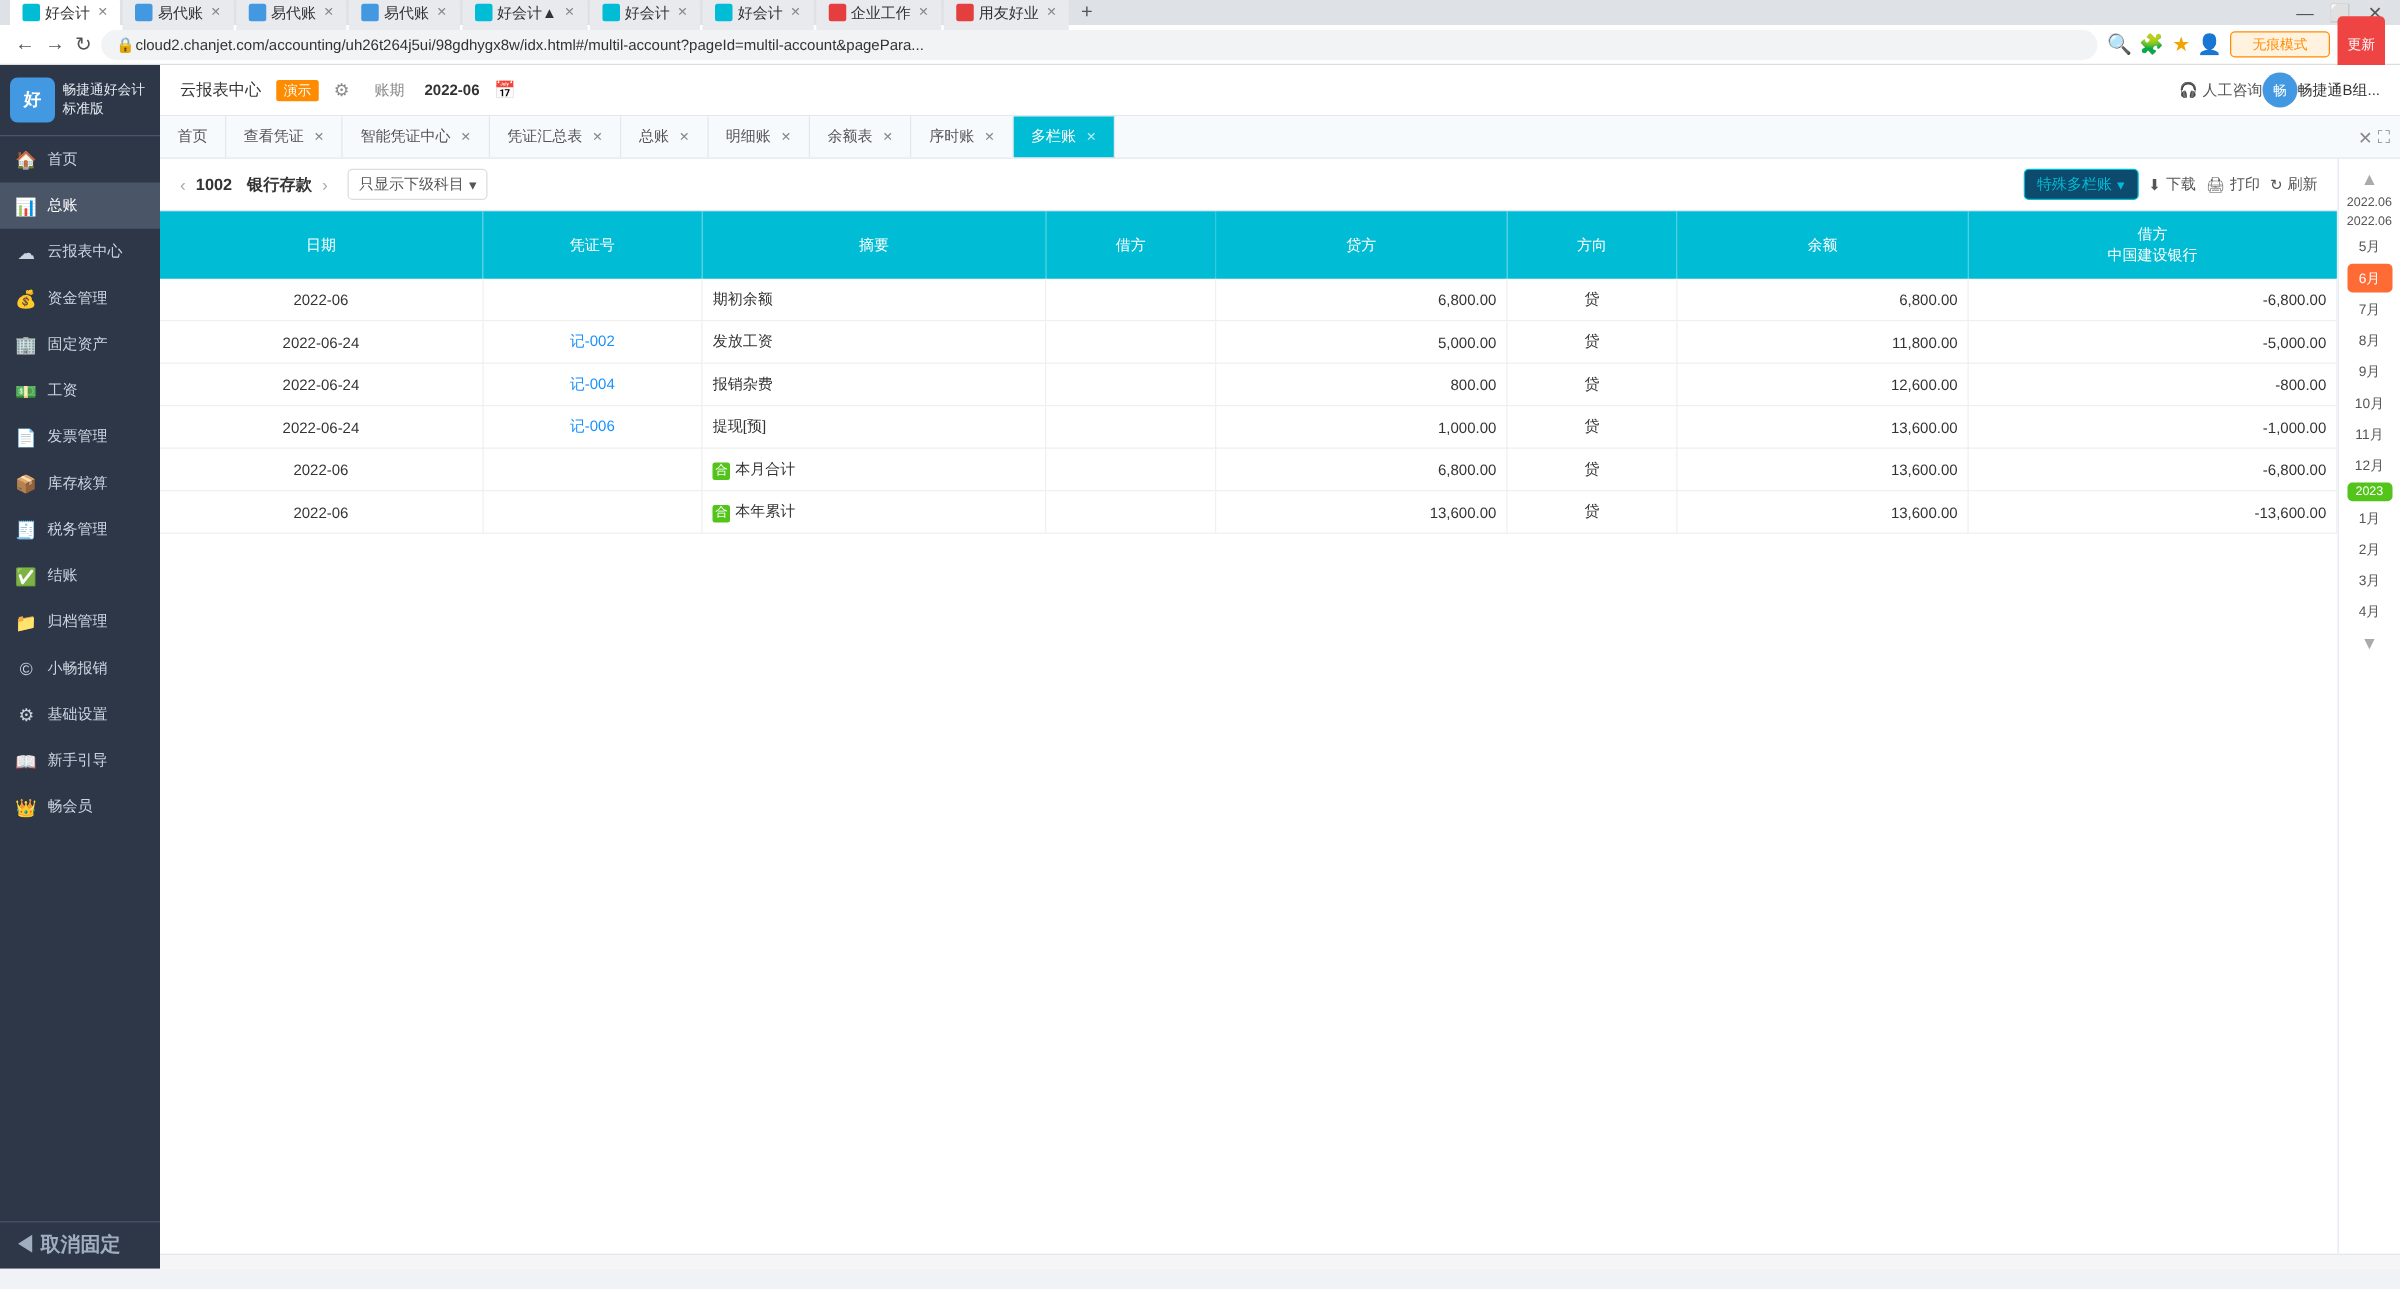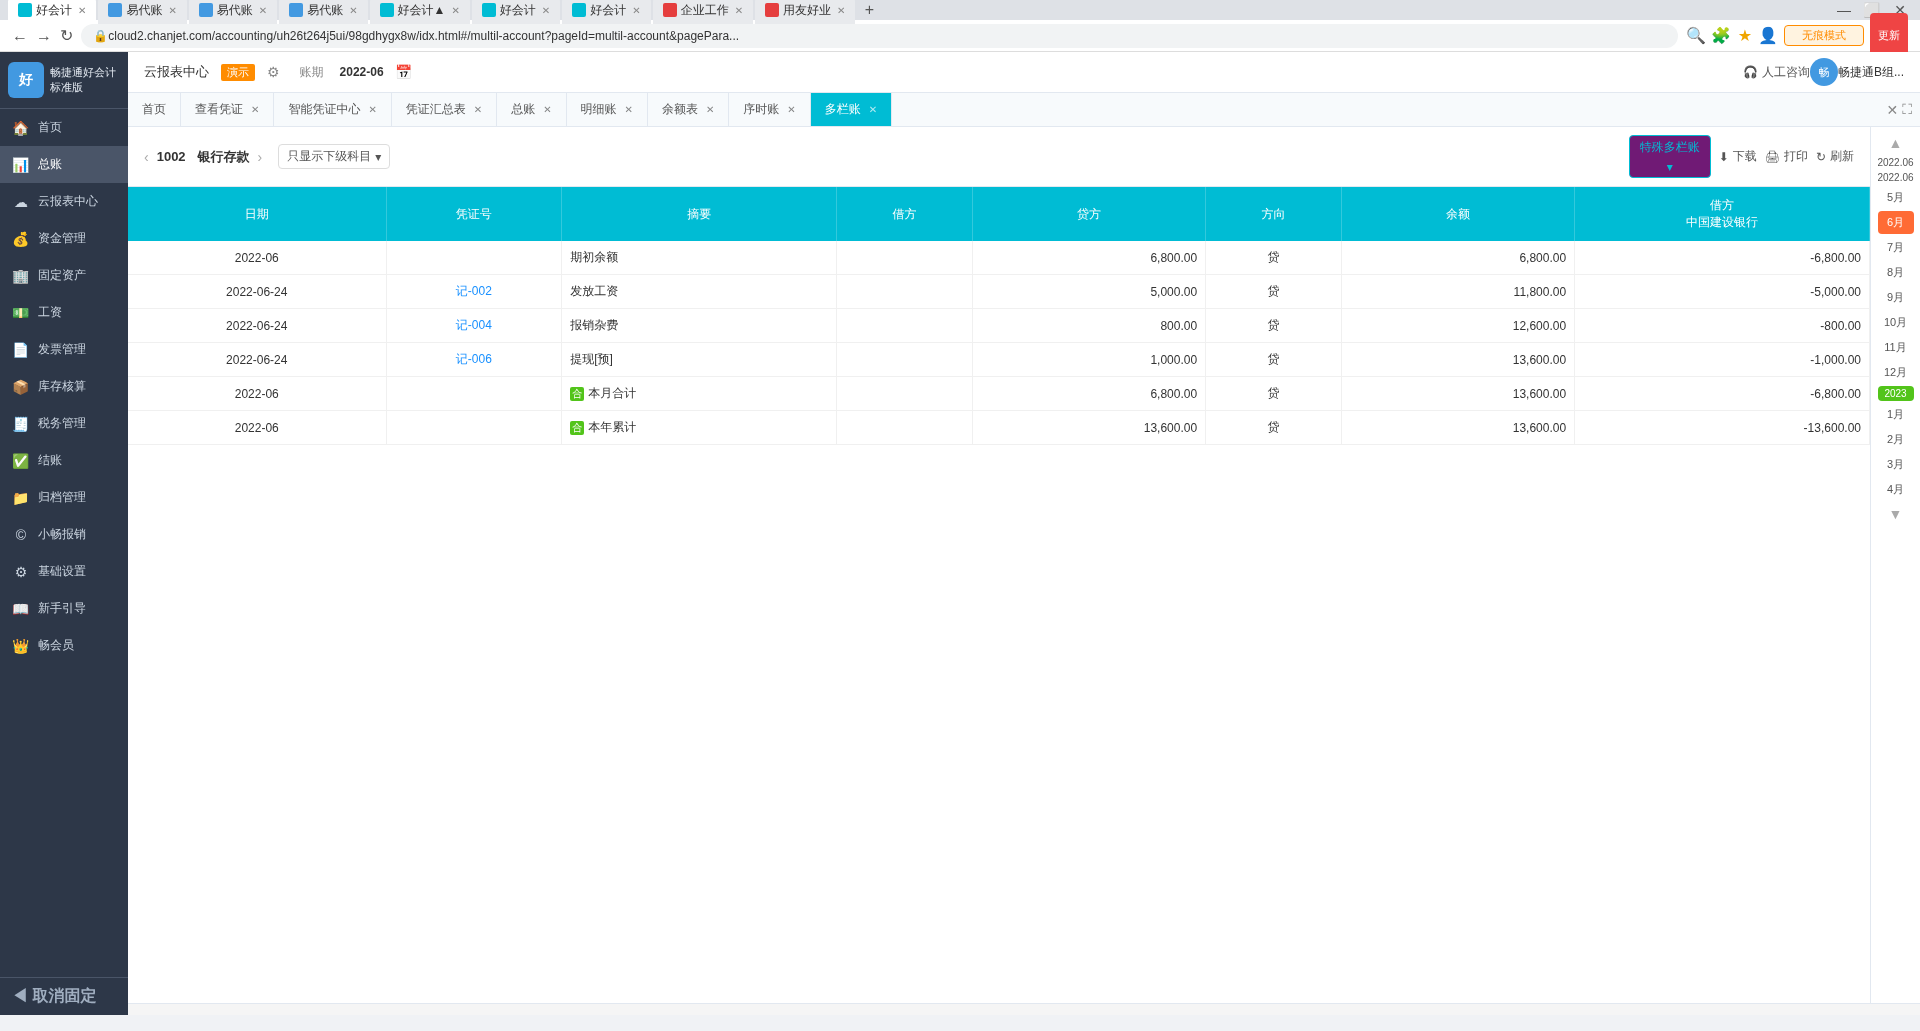--- a/index.html
+++ b/index.html
@@ -59,21 +59,21 @@
 
     
     .content-area { display: flex; flex: 1; overflow: hidden; }
     .ledger-main { flex: 1; overflow: auto; padding: 0; }
 
     
     .ledger-toolbar { display: flex; align-items: center; padding: 8px 16px; gap: 8px; border-bottom: 1px solid #e2e8f0; background: #fff; }
     .nav-arrow { color: #aaa; font-size: 14px; cursor: pointer; }
     .filter-dropdown { display: flex; align-items: center; gap: 4px; border: 1px solid #ddd; border-radius: 4px; padding: 3px 8px; font-size: 12px; color: #555; cursor: pointer; margin-left: 8px; }
     .toolbar-right { margin-left: auto; display: flex; gap: 8px; align-items: center; }
-    .special-btn { border: 1px solid #00bcd4; color: #00bcd4; border-radius: 4px; padding: 3px 10px; font-size: 12px; cursor: pointer; display: flex; align-items: center; gap: 4px; background: #701a75; flex-direction: column; }
+    .special-btn { border: 1px solid #00bcd4; color: #00bcd4; border-radius: 4px; padding: 3px 10px; font-size: 12px; cursor: pointer; display: flex; align-items: center; gap: 4px; background: #0c4a6e; }
     .action-btn { color: #555; font-size: 12px; cursor: pointer; display: flex; align-items: center; gap: 4px; }
 
     
     .ledger-table { width: 100%; border-collapse: collapse; }
     .ledger-table thead tr { background: #00bcd4; color: #fff; }
     .ledger-table th { padding: 10px 8px; text-align: center; font-size: 12px; font-weight: normal; border-right: 1px solid rgba(255,255,255,0.2); }
     .ledger-table td { padding: 8px; text-align: right; font-size: 12px; color: #333; border-bottom: 1px solid #f0f0f0; border-right: 1px solid #f0f0f0; }
     .ledger-table td.text-left { text-align: left; }
     .ledger-table td.text-center { text-align: center; }
     .voucher-link { color: #1890ff; cursor: pointer; text-decoration: none; }

